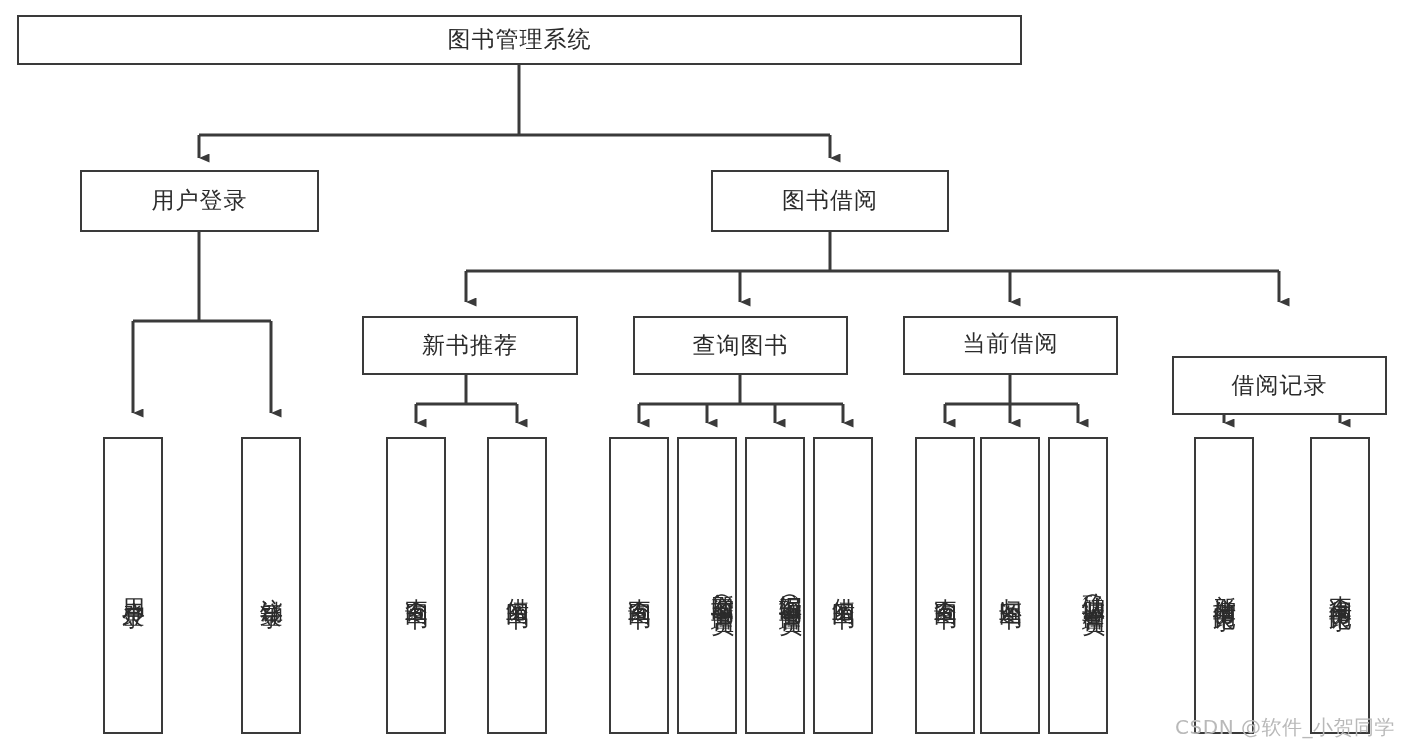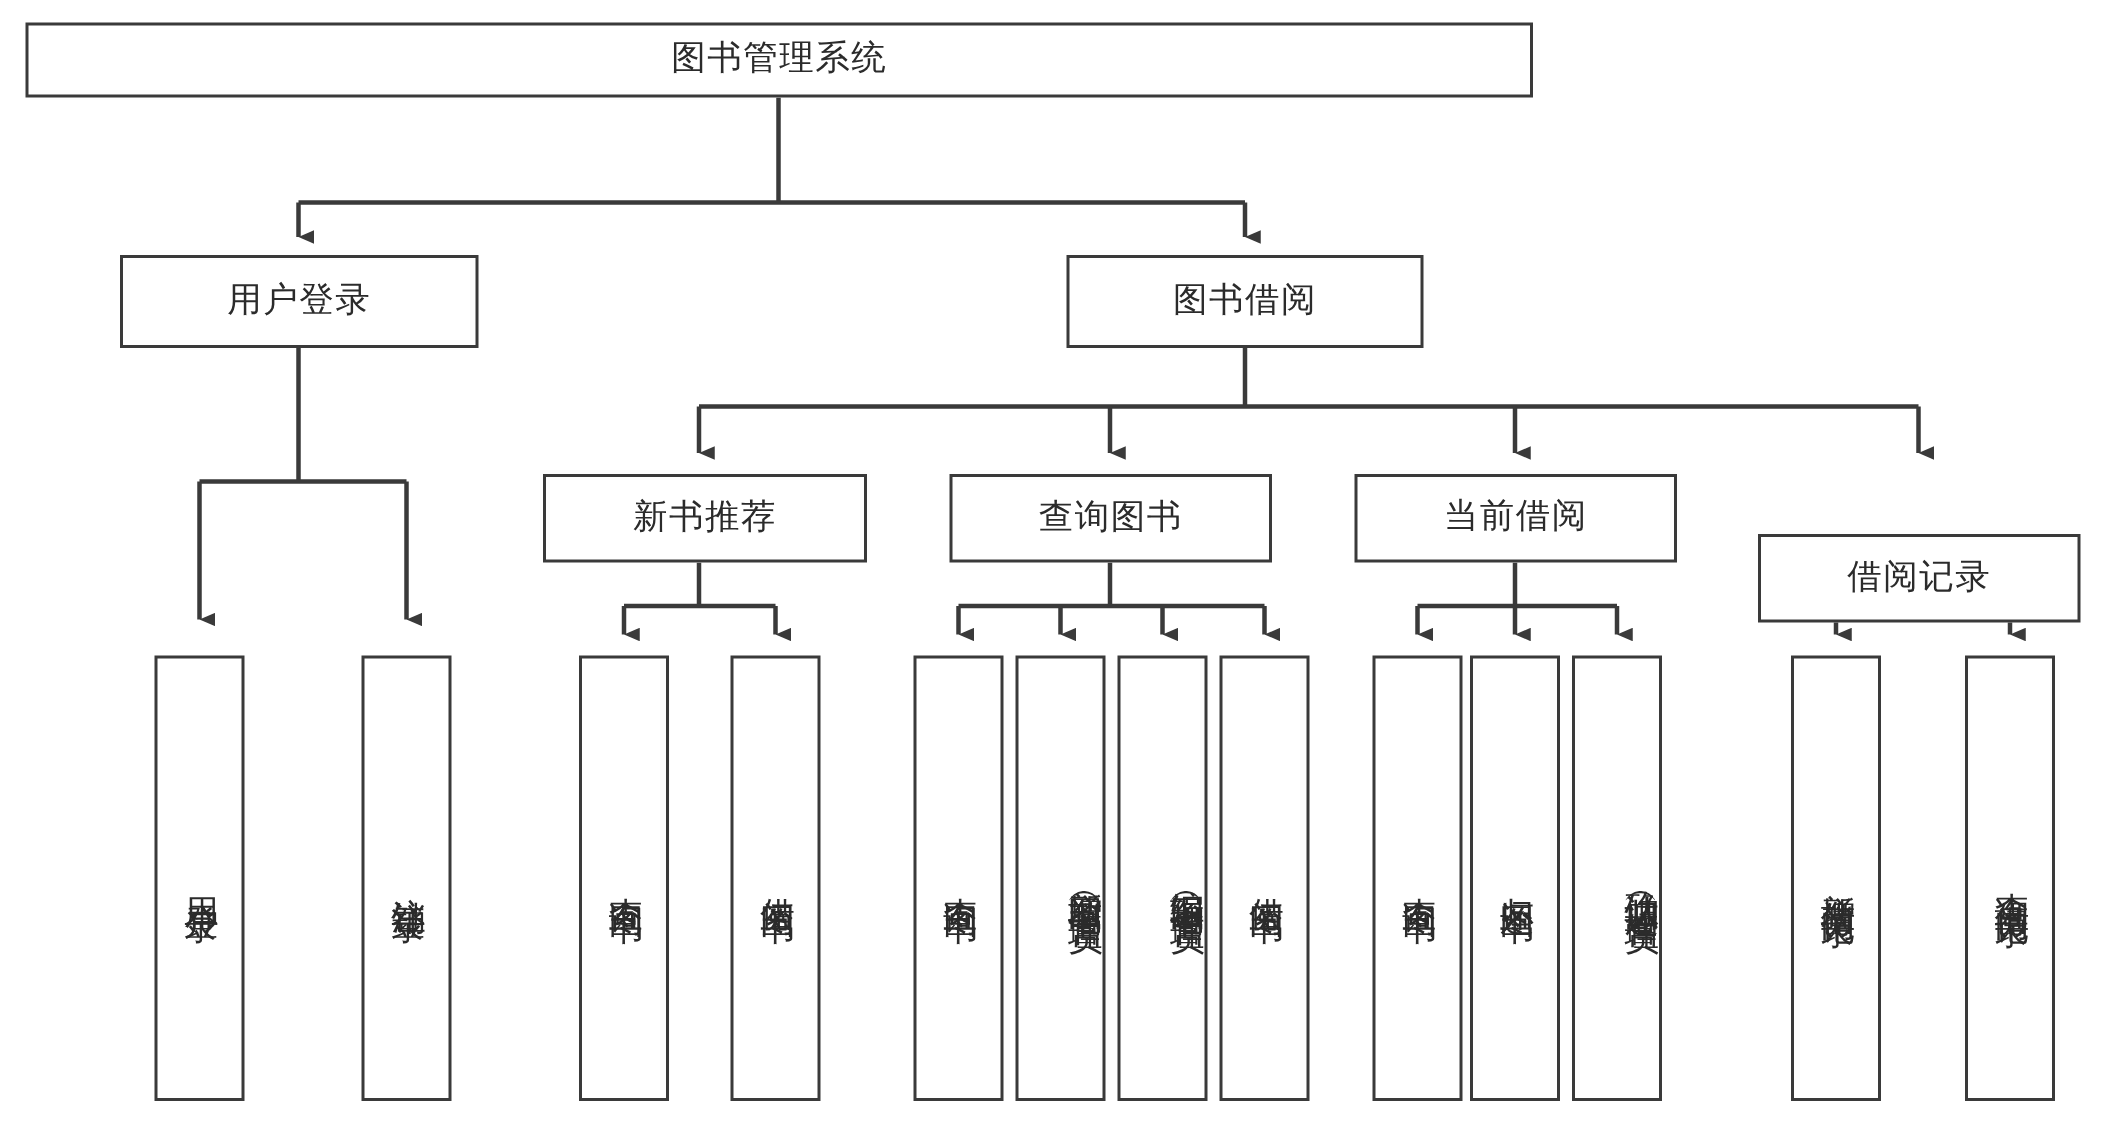--- a/index.html
+++ b/index.html
@@ -188,14 +188,15 @@
     <span class="label">确认归还（管理员）</span>
   </div>
 
   <div class="node vert center-v" style="left:1194px; top:437px; width:60px; height:297px;">
     <span class="label">新增借阅记录</span>
   </div>
   <div class="node vert center-v" style="left:1310px; top:437px; width:60px; height:297px;">
     <span class="label">查询借阅记录</span>
   </div>
 
+  <div id="watermark">CSDN @软件_小贺同学</div>
 
 </div>
 
 </body></html>

